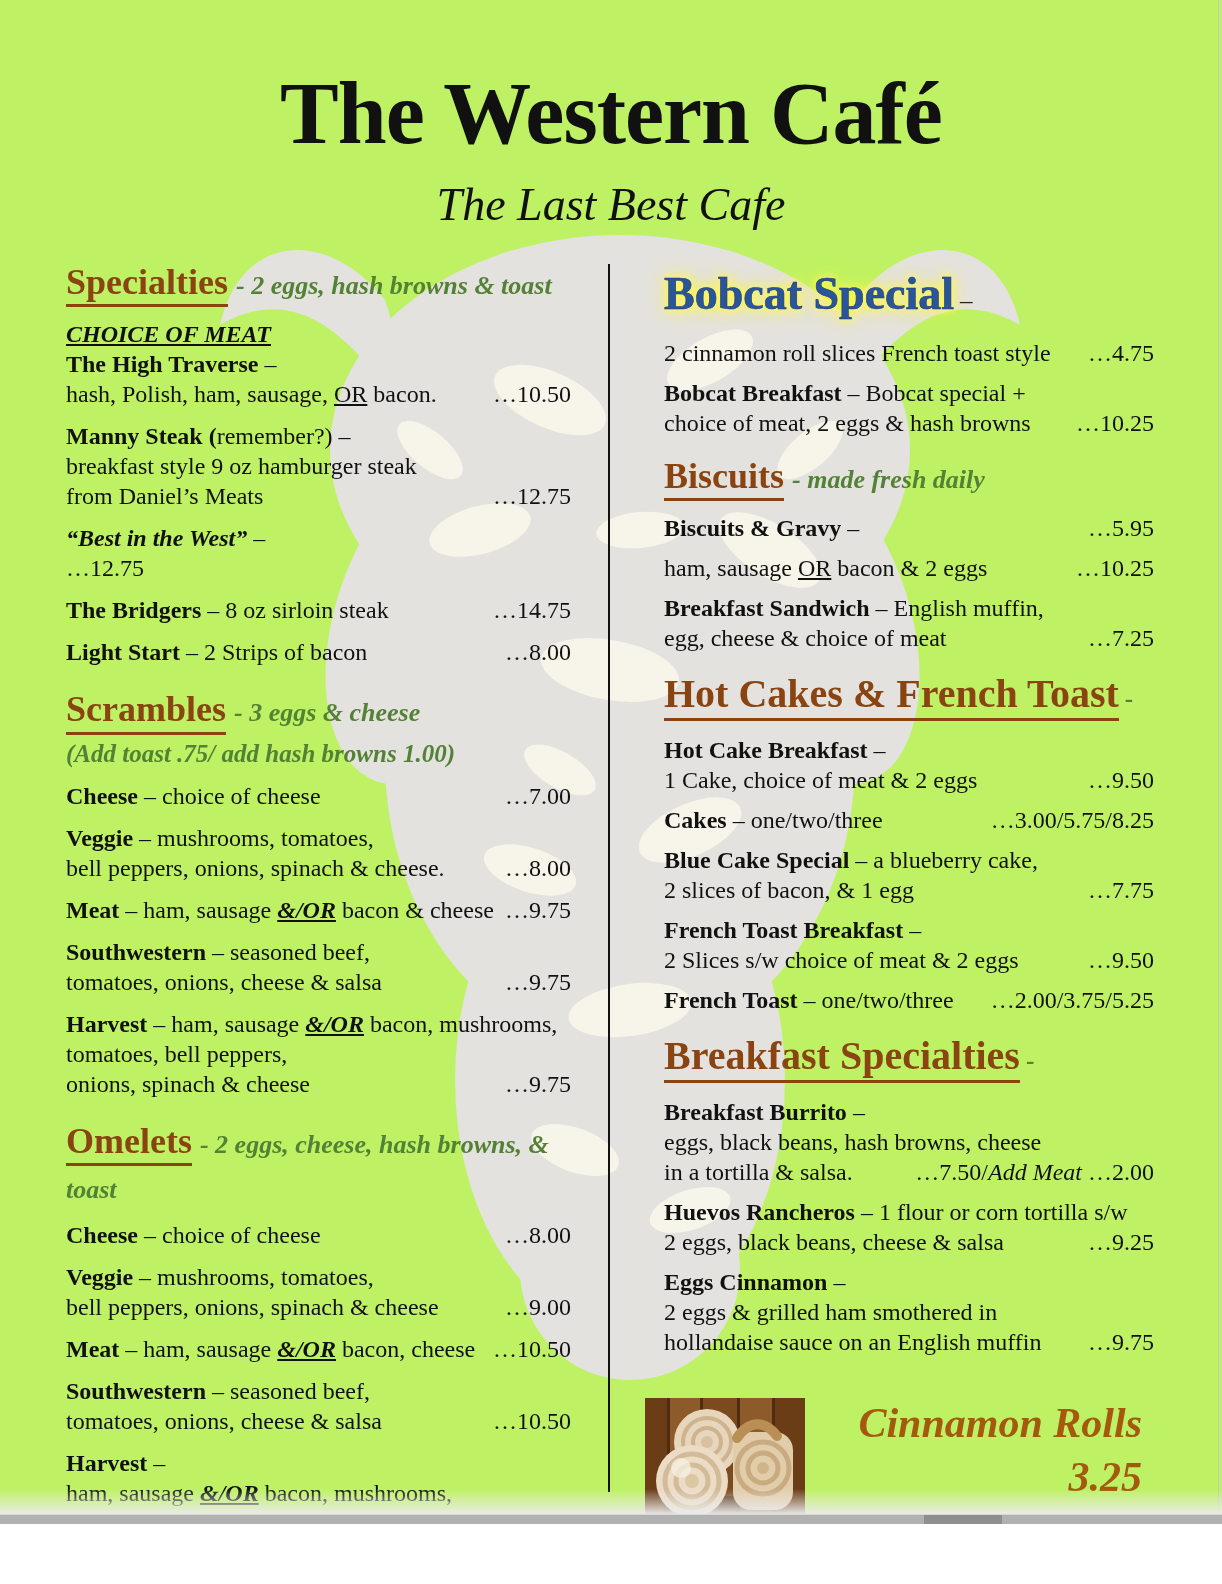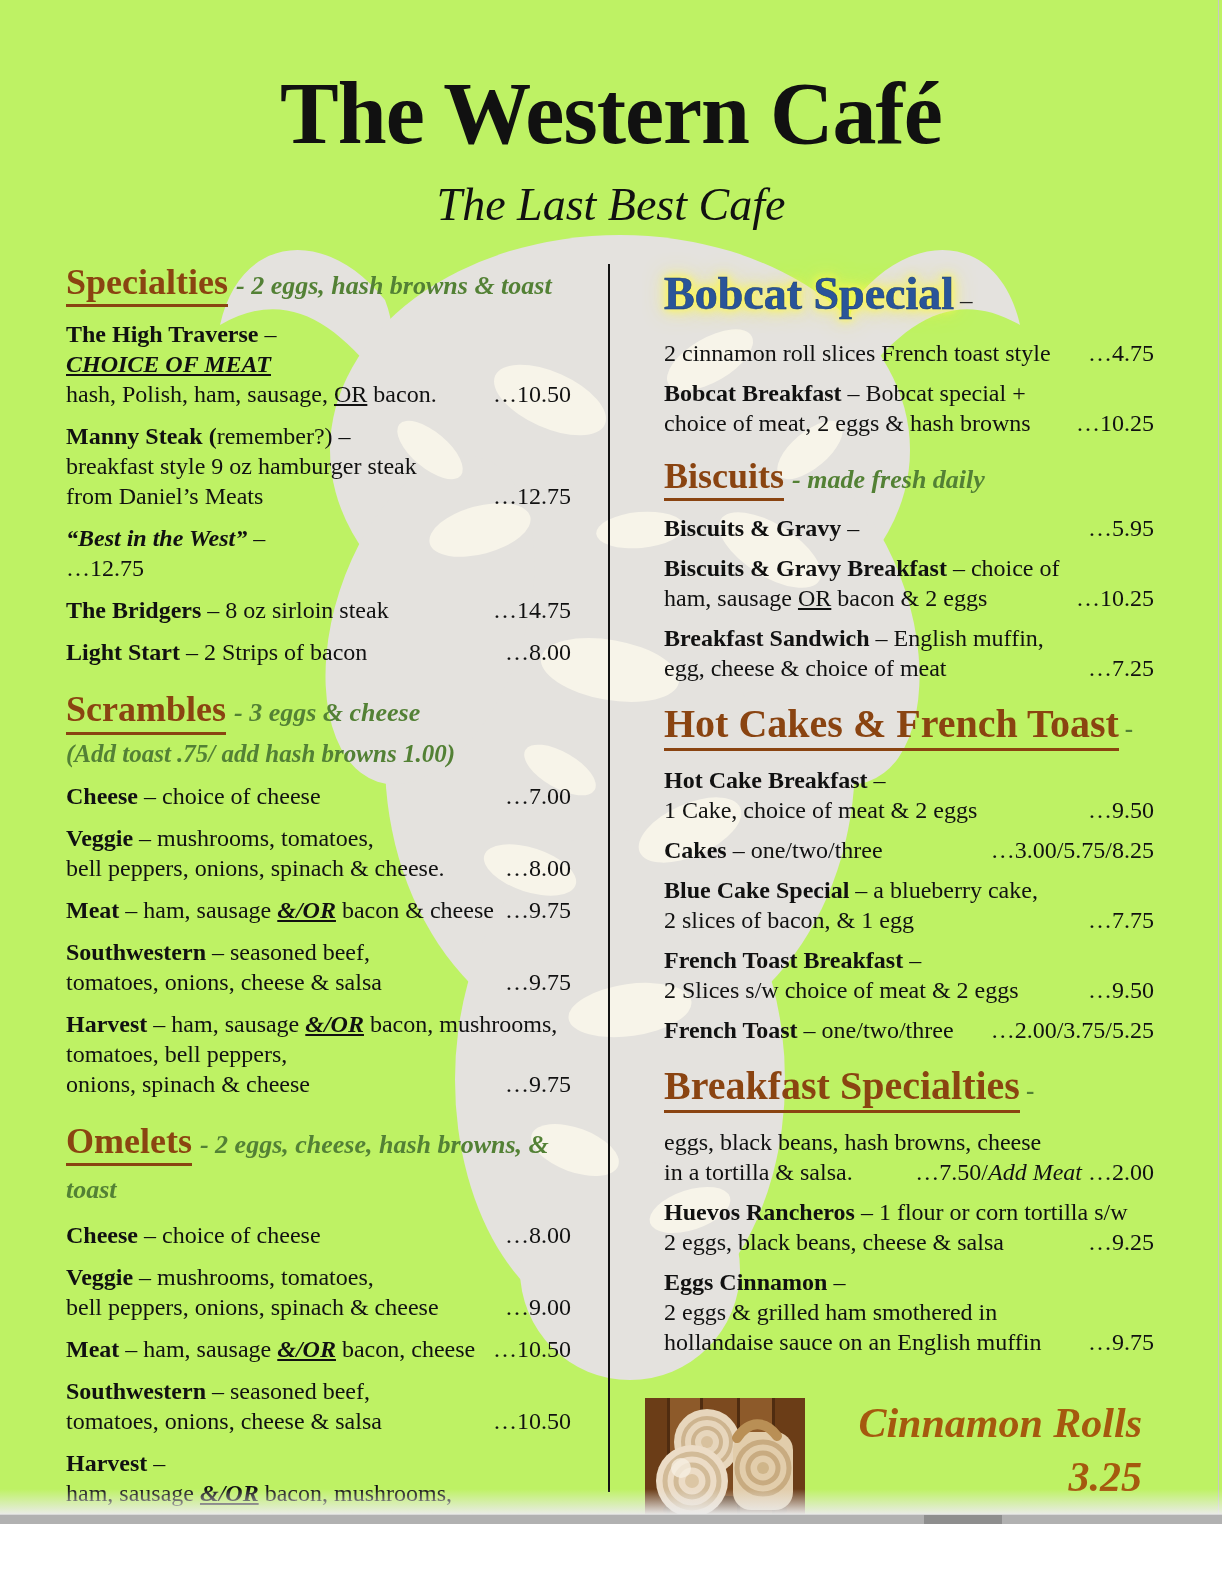--- a/index.html
+++ b/index.html
@@ -83,22 +83,22 @@
     </g>
   </svg>
 
   <div class="title">The Western Café</div>
   <div class="subtitle">The Last Best Cafe</div>
 
   <div class="col lcol" id="left-col">
       <section class="sec">
         <h2 class="sec-h brown"><span class="sec-title">Specialties</span><span class="sec-sub">- 2 eggs, hash browns &amp; toast</span></h2>
         <div class="item">
+          <div class="line"><span class="b i u">CHOICE OF MEAT</span></div>
           <div class="line"><span class="b">The High Traverse</span><span> –</span></div>
-          <div class="line"><span class="b i u">CHOICE OF MEAT</span></div>
           <div class="line prow">
             <span class="ptext"><span>hash, Polish, ham, sausage, </span><span class="u">OR</span><span> bacon.</span></span>
             <span class="price"><span>…10.50</span></span>
           </div>
         </div>
         <div class="item">
           <div class="line"><span class="b">Manny Steak (</span><span>remember?) –</span></div>
           <div class="line"><span>breakfast style 9 oz hamburger steak</span></div>
           <div class="line prow">
             <span class="ptext"><span>from Daniel’s Meats</span></span>
@@ -217,21 +217,20 @@
       </section>
       <section class="sec">
         <h2 class="sec-h brown"><span class="sec-title">Biscuits</span><span class="sec-sub">- made fresh daily</span></h2>
         <div class="item">
           <div class="line prow">
             <span class="ptext"><span class="b">Biscuits &amp; Gravy</span><span> –</span></span>
             <span class="price"><span>…5.95</span></span>
           </div>
         </div>
         <div class="item">
-          <div class="line"><span class="b">Biscuits &amp; Gravy Breakfast</span><span> – choice of</span></div>
           <div class="line prow">
             <span class="ptext"><span>ham, sausage </span><span class="u">OR</span><span> bacon &amp; 2 eggs</span></span>
             <span class="price"><span>…10.25</span></span>
           </div>
         </div>
         <div class="item">
           <div class="line"><span class="b">Breakfast Sandwich</span><span> – English muffin,</span></div>
           <div class="line prow">
             <span class="ptext"><span>egg, cheese &amp; choice of meat</span></span>
             <span class="price"><span>…7.25</span></span>
@@ -270,20 +269,21 @@
         <div class="item">
           <div class="line prow">
             <span class="ptext"><span class="b">French Toast</span><span> – one/two/three</span></span>
             <span class="price"><span>…2.00/3.75/5.25</span></span>
           </div>
         </div>
       </section>
       <section class="sec">
         <h2 class="sec-h brown-lg"><span class="sec-title">Breakfast Specialties</span><span class="sec-trail green">-</span></h2>
         <div class="item">
+          <div class="line"><span class="b">Breakfast Burrito</span><span> –</span></div>
           <div class="line"><span>eggs, black beans, hash browns, cheese</span></div>
           <div class="line prow">
             <span class="ptext"><span>in a tortilla &amp; salsa.</span></span>
             <span class="price"><span>…7.50/</span><span class="i">Add Meat</span><span> …2.00</span></span>
           </div>
         </div>
         <div class="item">
           <div class="line"><span class="b">Huevos Rancheros</span><span> – 1 flour or corn tortilla s/w</span></div>
           <div class="line prow">
             <span class="ptext"><span>2 eggs, black beans, cheese &amp; salsa</span></span>

